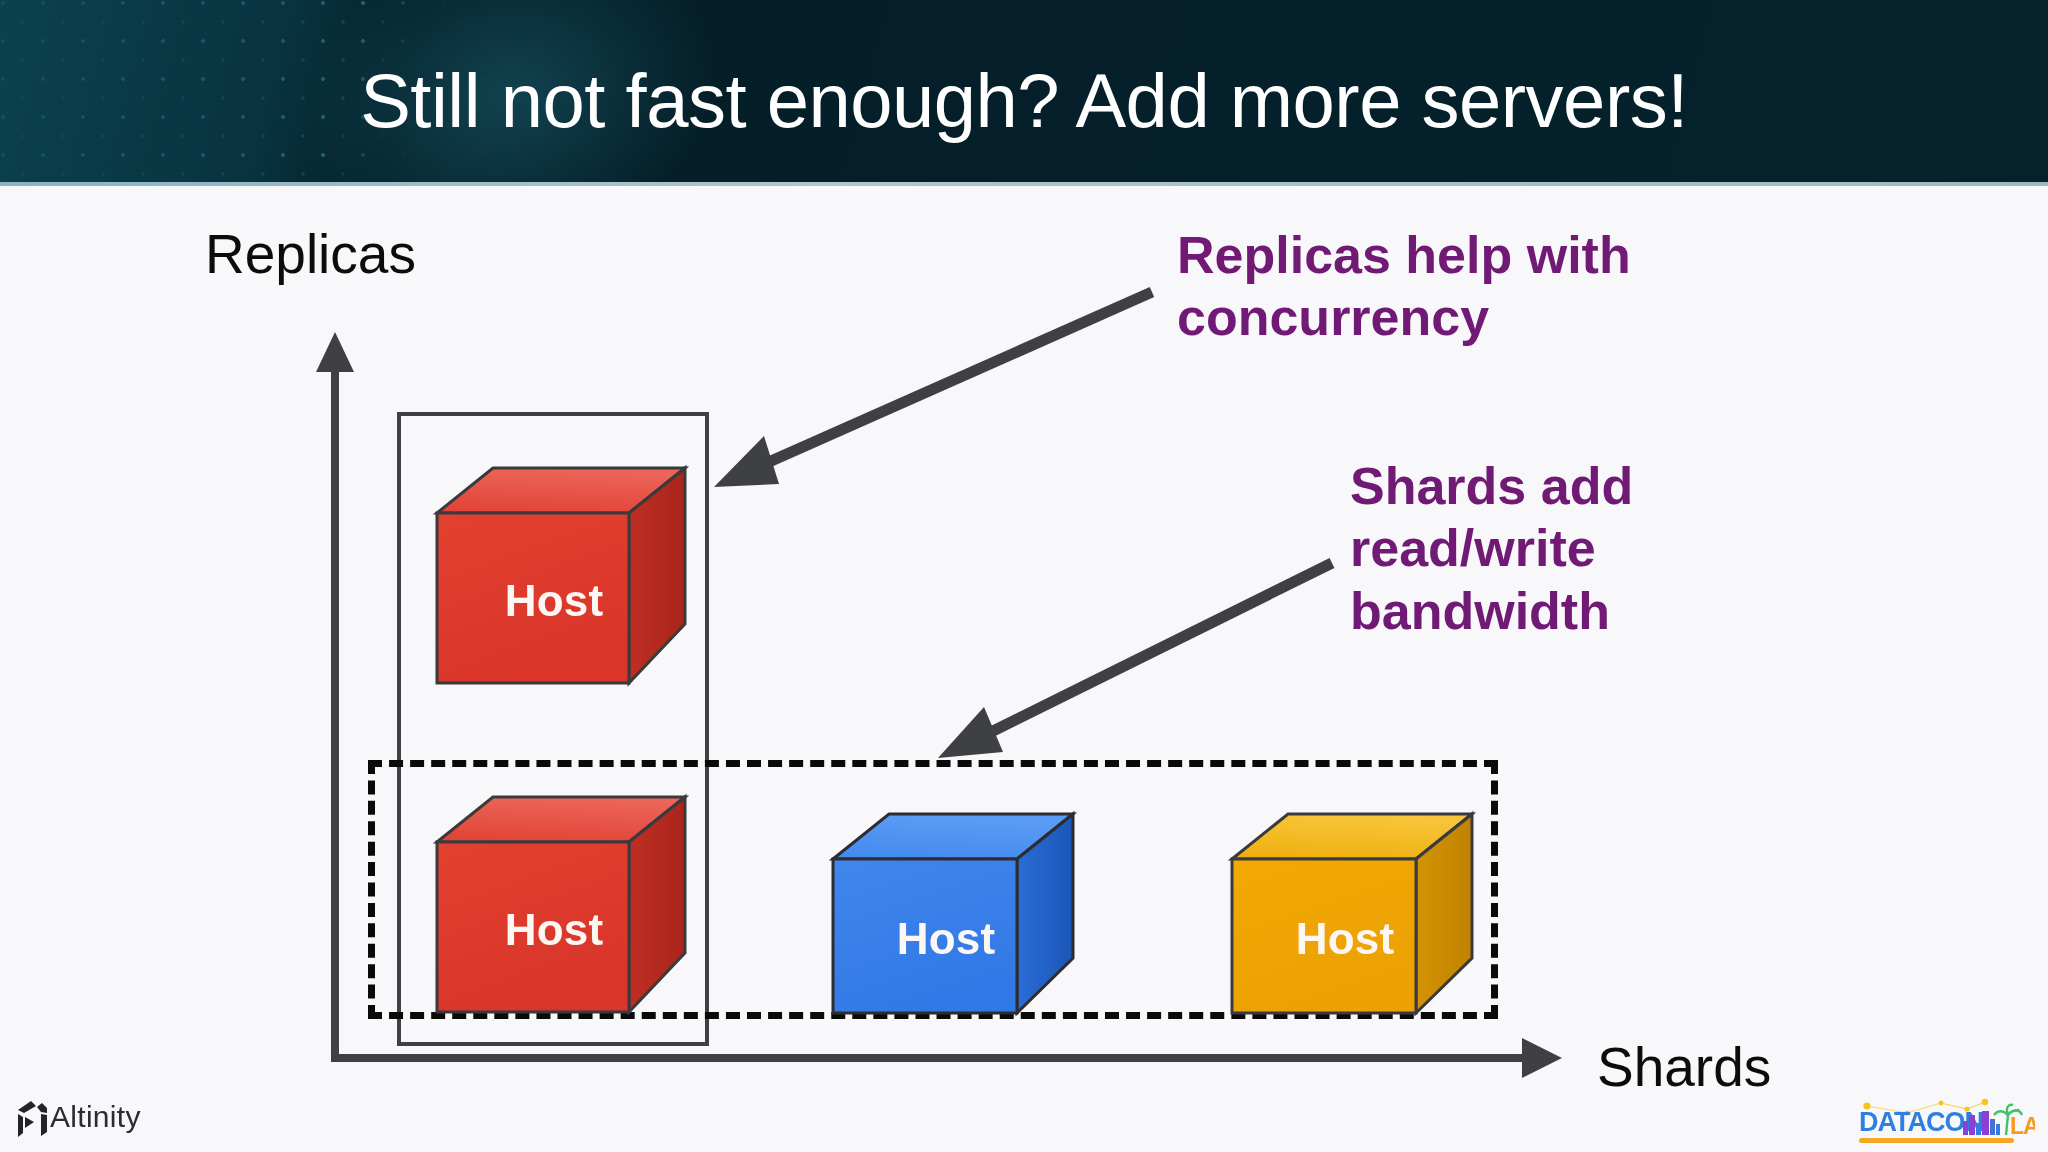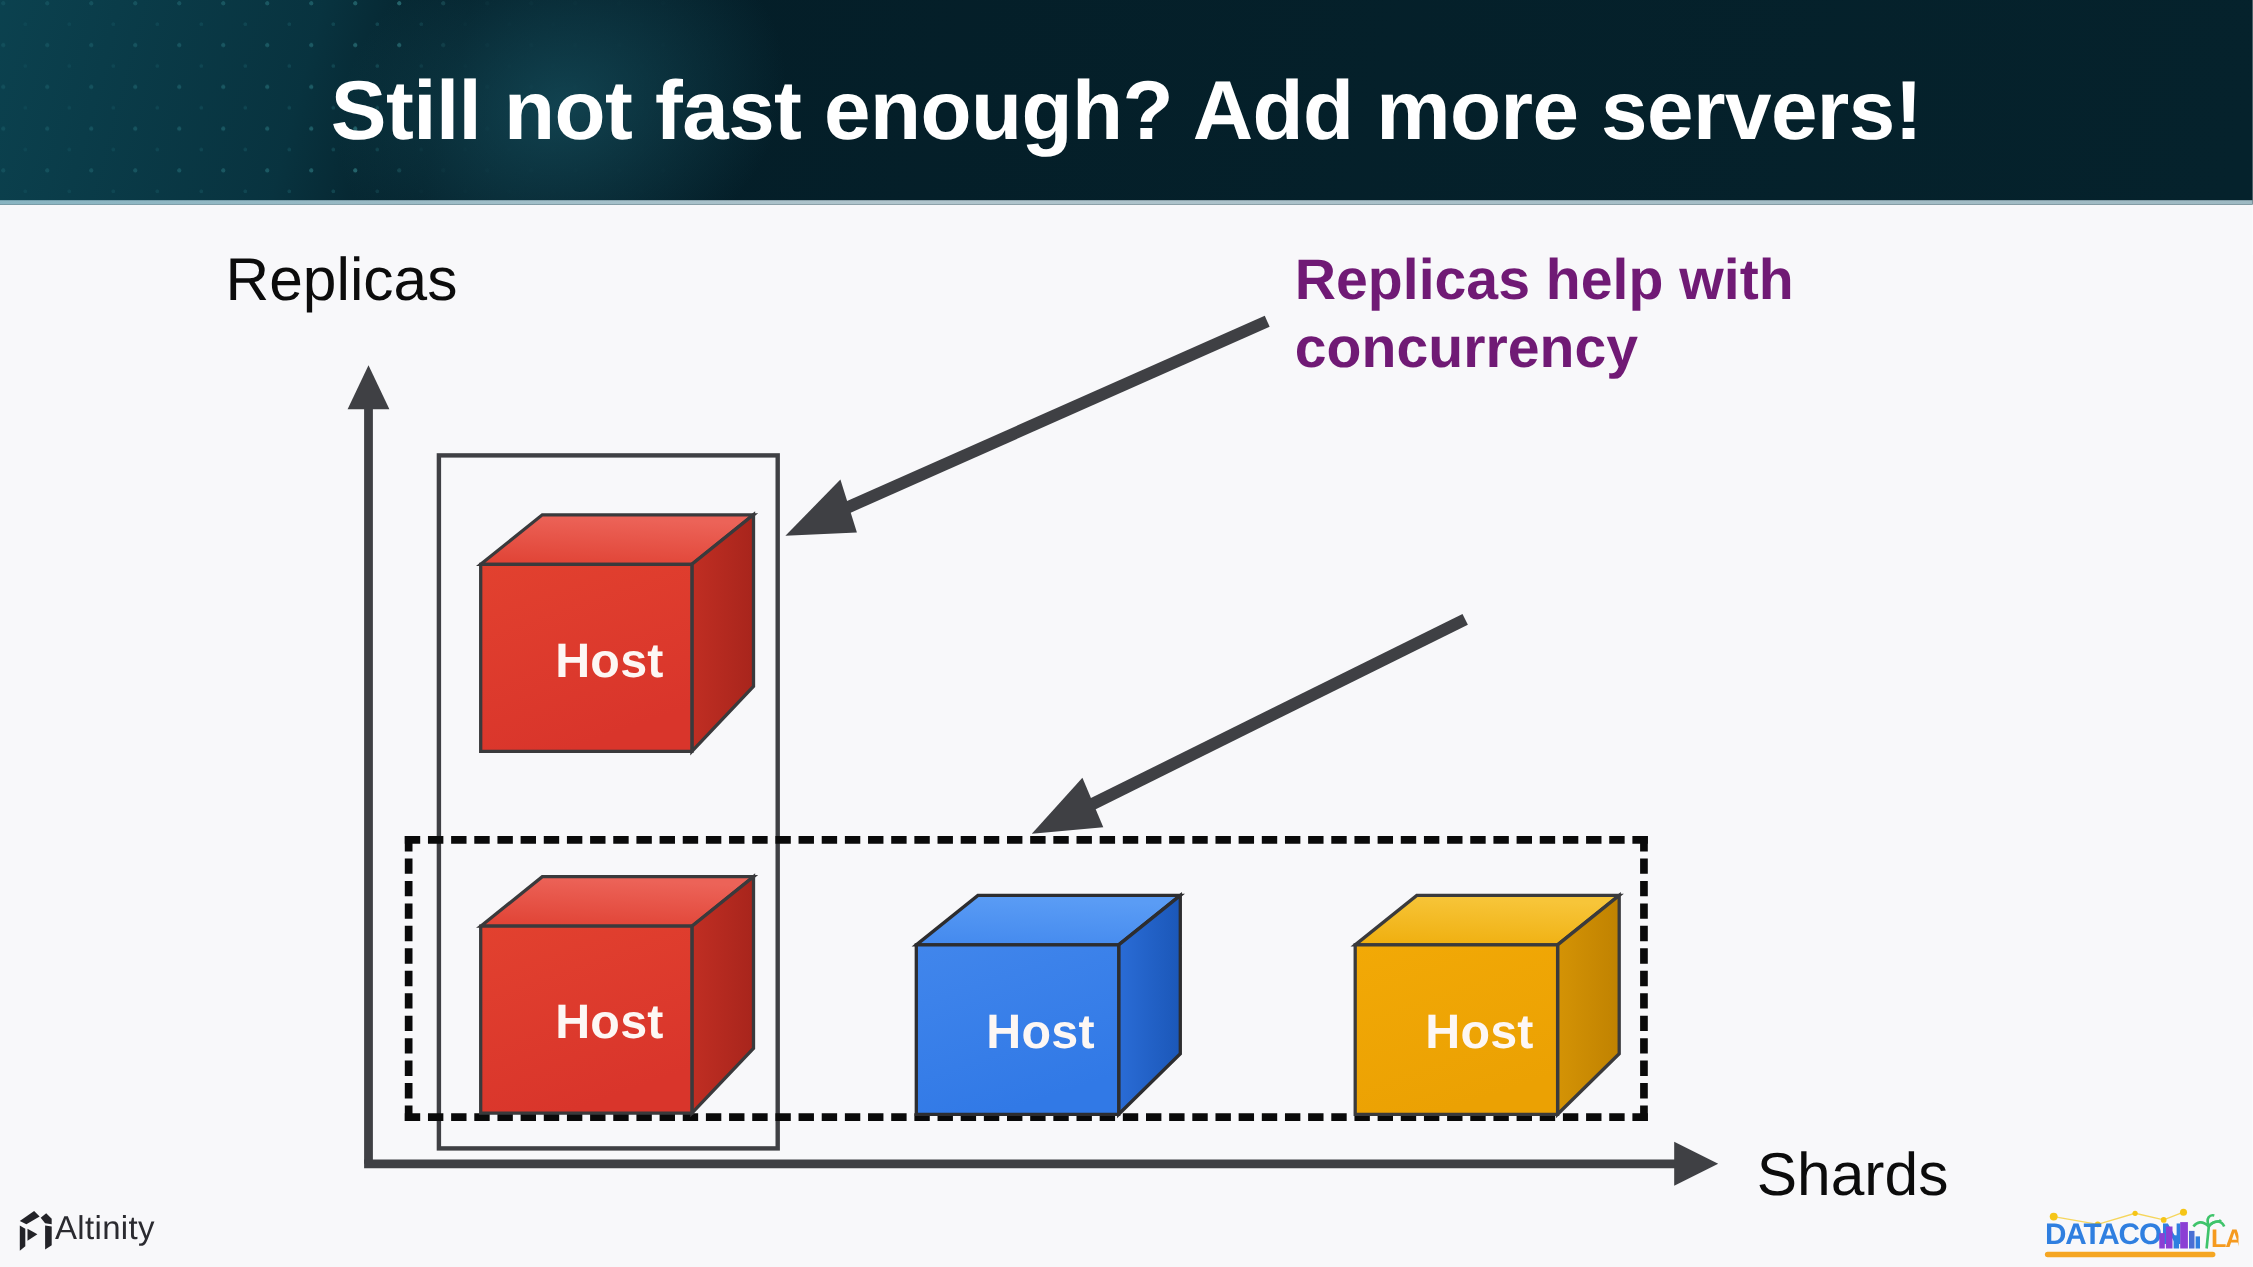--- a/index.html
+++ b/index.html
@@ -59,21 +59,21 @@
     width: 2048px; height: 4px;
     background: linear-gradient(90deg,#9fc9d6 0%, #cfe2e9 40%, #b9d4dd 100%);
     opacity: .85;
   }
   #slide-title {
     position: absolute; left: 0; top: 0;
     width: 2048px; height: 216px;
     display: flex; align-items: center; justify-content: center;
     color: #ffffff;
     font-size: 76px;
-    font-weight: 700;
+    font-weight: 400;
     letter-spacing: -0.5px;
     white-space: nowrap;
     padding-bottom: 16px;
     box-sizing: border-box;
   }
 
   
   #axis-layer { position: absolute; left: 0; top: 0; width: 2048px; height: 1152px; }
 
   
@@ -182,20 +182,23 @@
       <line x1="1332" y1="563" x2="985" y2="735" stroke="#3f4044" stroke-width="11" stroke-linecap="butt"></line>
       <polygon points="938,758 1003,752 984,707" fill="#3f4044"></polygon>
     </g>
   </svg>
 
   <div class="axis-label" id="label-replicas">Replicas</div>
   <div class="axis-label" id="label-shards">Shards</div>
 
   <div class="callout" id="callout-replicas">Replicas help with
 concurrency</div>
+  <div class="callout" id="callout-shards">Shards add
+read/write
+bandwidth</div>
 
   <div id="replica-box"></div>
   <div id="shard-box"></div>
 
   <div class="cube" style="left:437px; top:466px; width:248px; height:219px;">
     <svg viewBox="0 0 248 219" width="248" height="219">
       <defs>
         <linearGradient id="gTopR" x1="0" y1="1" x2="0.25" y2="0">
           <stop offset="0%" stop-color="#E04234"></stop>
             <stop offset="100%" stop-color="#EC6358"></stop>

